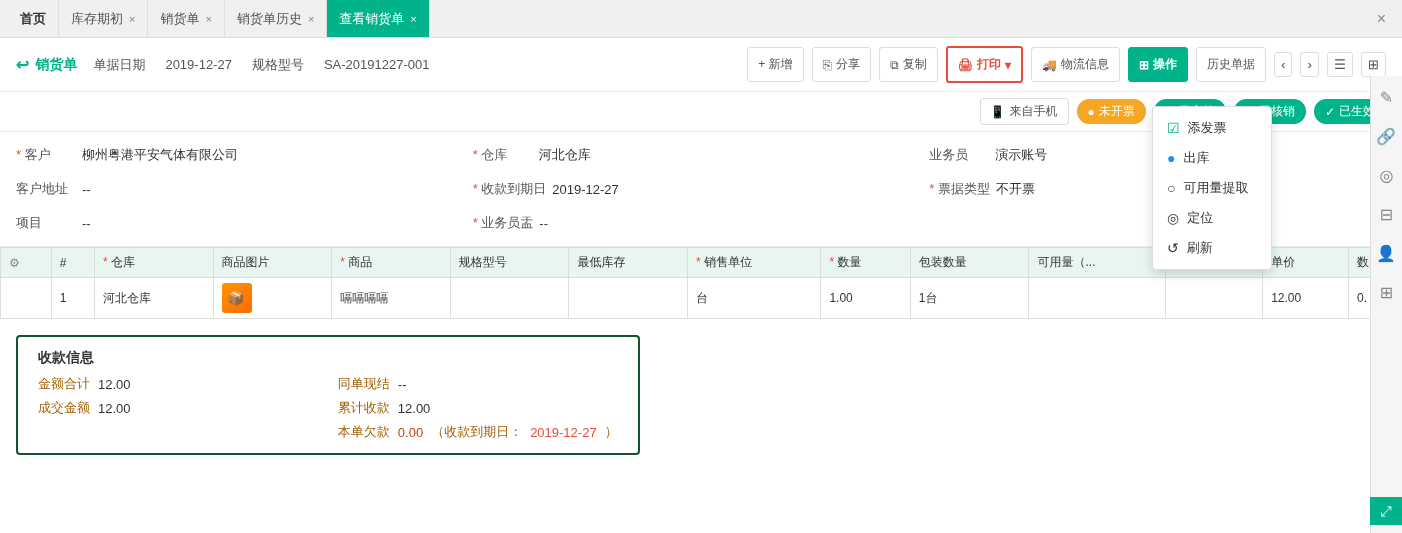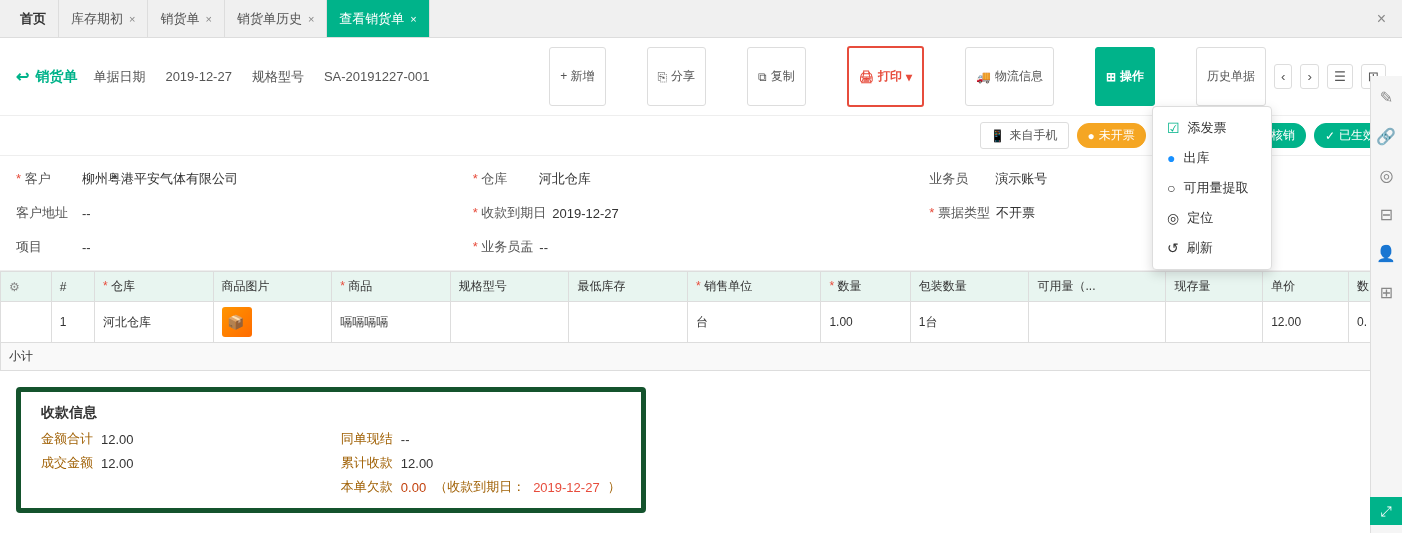--- a/index.html
+++ b/index.html
@@ -30,23 +30,23 @@
     
     .doc-header {
       display: flex; align-items: center; padding: 8px 16px; border-bottom: 1px solid #eee;
       gap: 16px; background: #fff;
     }
     .doc-title { display: flex; align-items: center; gap: 6px; font-size: 14px; color: #00b38a; font-weight: bold; }
     .doc-title-icon { color: #00b38a; font-size: 16px; }
     .doc-meta { display: flex; align-items: center; gap: 20px; color: #555; font-size: 13px; }
     .doc-actions { margin-left: auto; display: flex; align-items: center; gap: 8px; }
     .btn-action {
-      display: flex; align-items: center; gap: 4px; padding: 20px 10px;
+      display: flex; align-items: center; gap: 4px; padding: 8px 10px;
       border: 1px solid #ddd; border-radius: 3px; cursor: pointer; font-size: 12px;
-      background: #fff; color: #555; white-space: nowrap; margin-left: 33px;
+      background: #fff; color: #555; white-space: nowrap;
     }
     .btn-print { background: #fff; border: 2px solid #e74c3c !important; color: #e74c3c; font-weight: bold; }
     .btn-logistics { background: #fff; }
     .btn-operate { background: #00b38a; color: #fff; border-color: #00b38a !important; font-weight: bold; }
     .btn-history { background: #fff; }
     .btn-nav { padding: 4px 6px; border: 1px solid #ddd; border-radius: 3px; cursor: pointer; background: #fff; color: #555; }
     .btn-view { padding: 4px 6px; border: 1px solid #ddd; border-radius: 3px; cursor: pointer; background: #fff; color: #555; }
 
     
     .status-bar {
@@ -89,21 +89,21 @@
 
     
     .product-img {
       width: 30px; height: 30px; background: linear-gradient(135deg, #ff9500, #ff6b00);
       border-radius: 3px; display: flex; align-items: center; justify-content: center;
       color: #fff; font-size: 14px;
     }
 
     
     .payment-box {
-      border: 5px solid #14532d; border-radius: 4px; padding: 12px 20px;
+      border: 2px solid #14532d; border-radius: 4px; padding: 12px 20px;
       margin: 8px 16px; display: inline-block; min-width: 520px; background: #fff;
     }
     .payment-title { font-weight: bold; font-size: 14px; margin-bottom: 8px; }
     .payment-grid { display: grid; grid-template-columns: 1fr 1fr; gap: 6px 20px; }
     .payment-row { display: flex; align-items: center; gap: 8px; }
     .payment-label { color: #a16207; white-space: nowrap; }
     .payment-value { color: #333; }
     .payment-value.highlight { color: #c2410c; }
     .payment-date { color: #e74c3c; }
 
@@ -302,23 +302,20 @@
           <td></td>
           <td></td>
           <td>台</td>
           <td>1.00</td>
           <td>1台</td>
           <td></td>
           <td></td>
           <td>12.00</td>
           <td>0.</td>
         </tr>
-        <tr class="subtotal-row">
-          <td colspan="14">小计</td>
-        </tr>
       </tbody>
     </table>
   </div>
 
   <div class="bottom-section">
     <div class="payment-box">
       <div class="payment-title">收款信息</div>
       <div class="payment-grid">
         <div class="payment-row">
           <span class="payment-label">金额合计</span>

